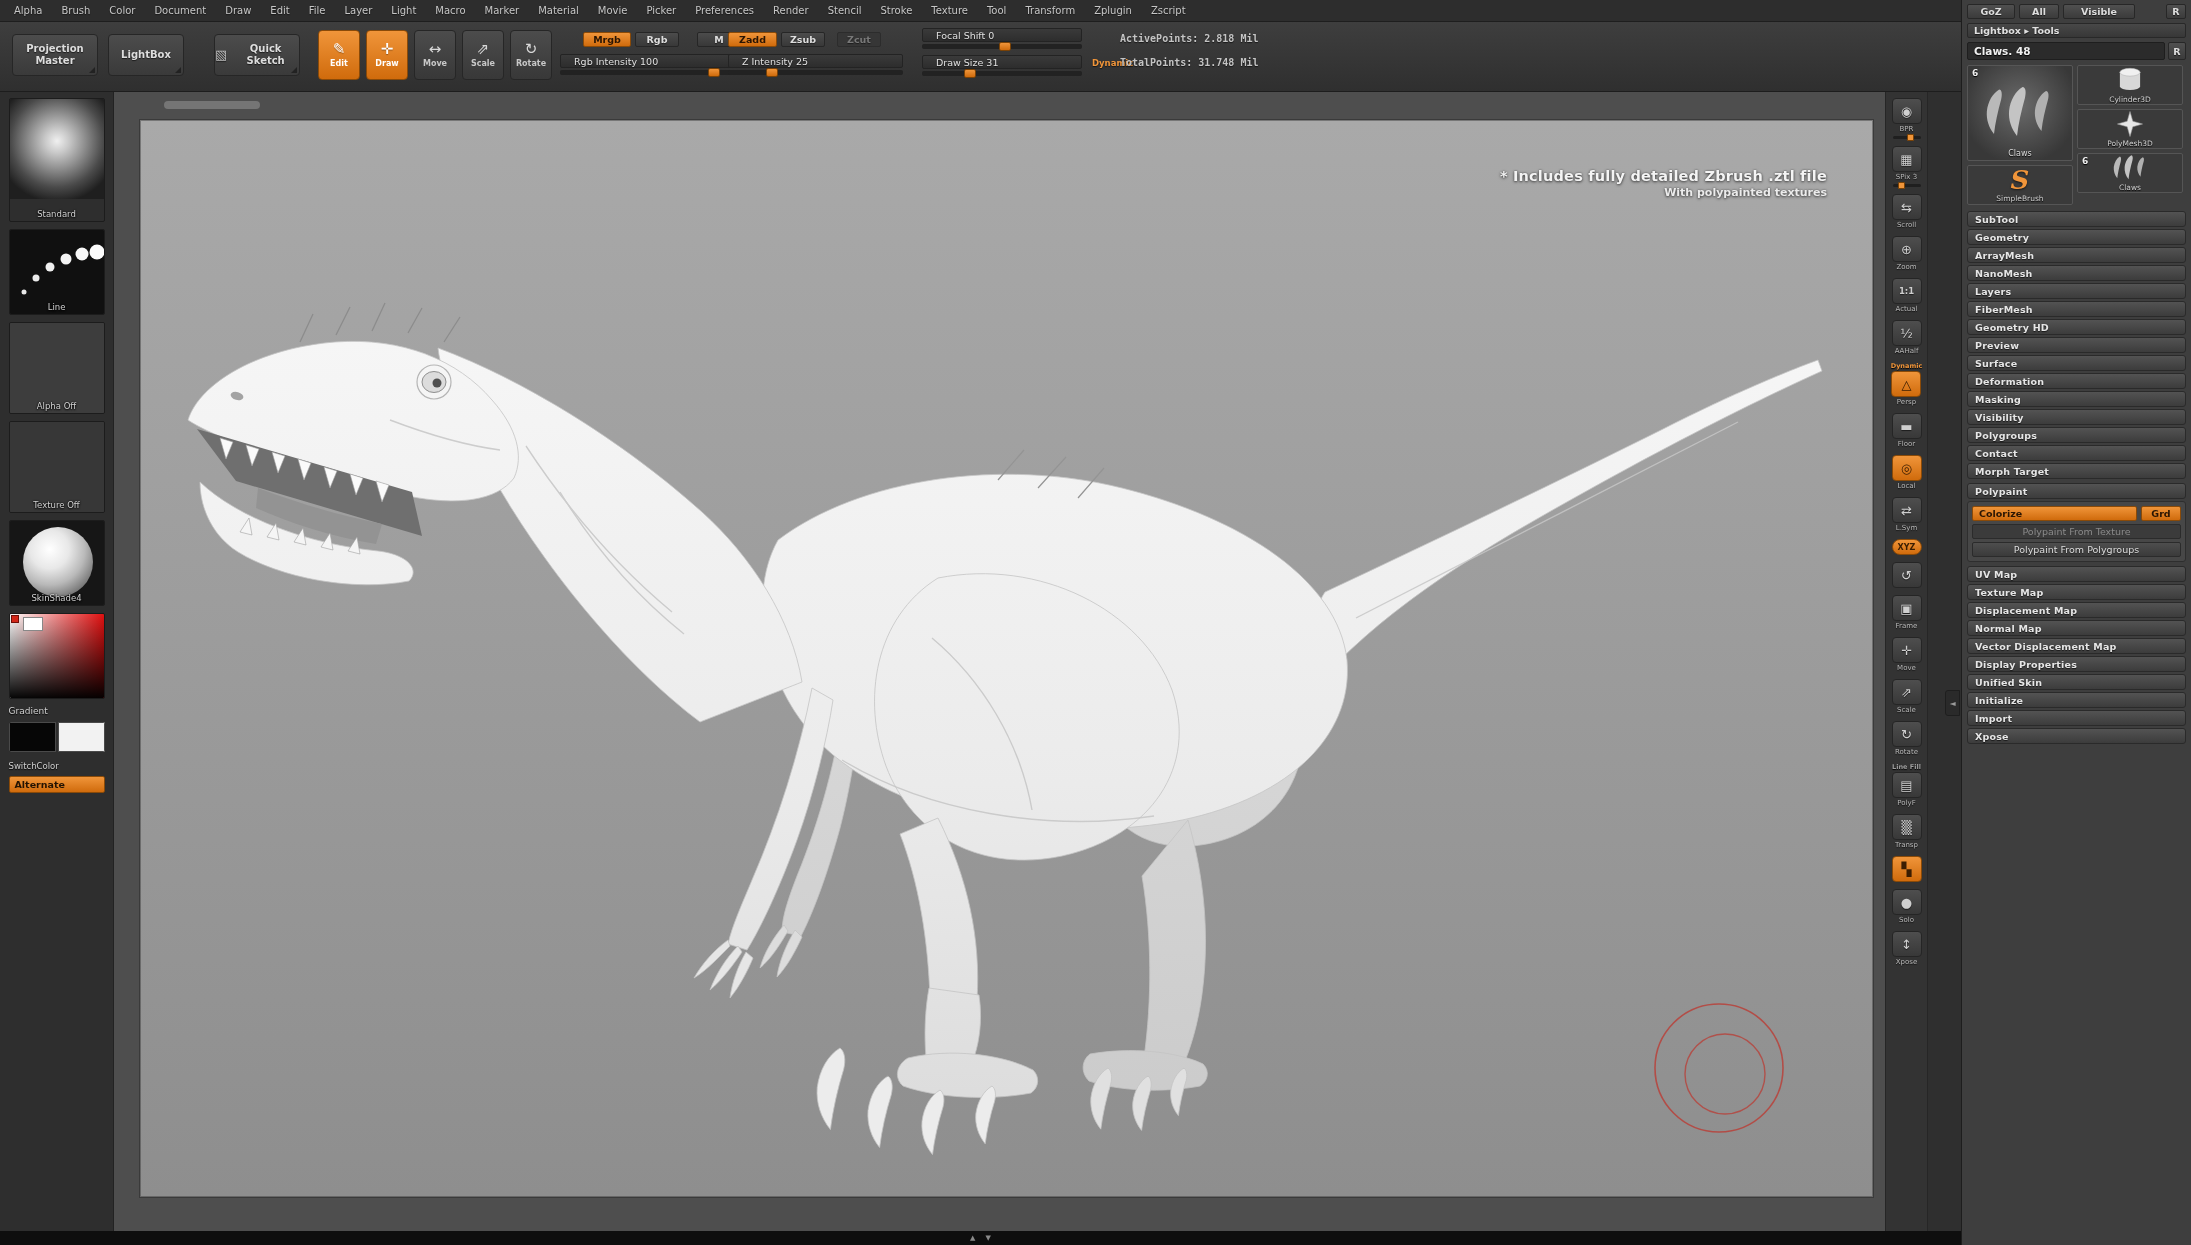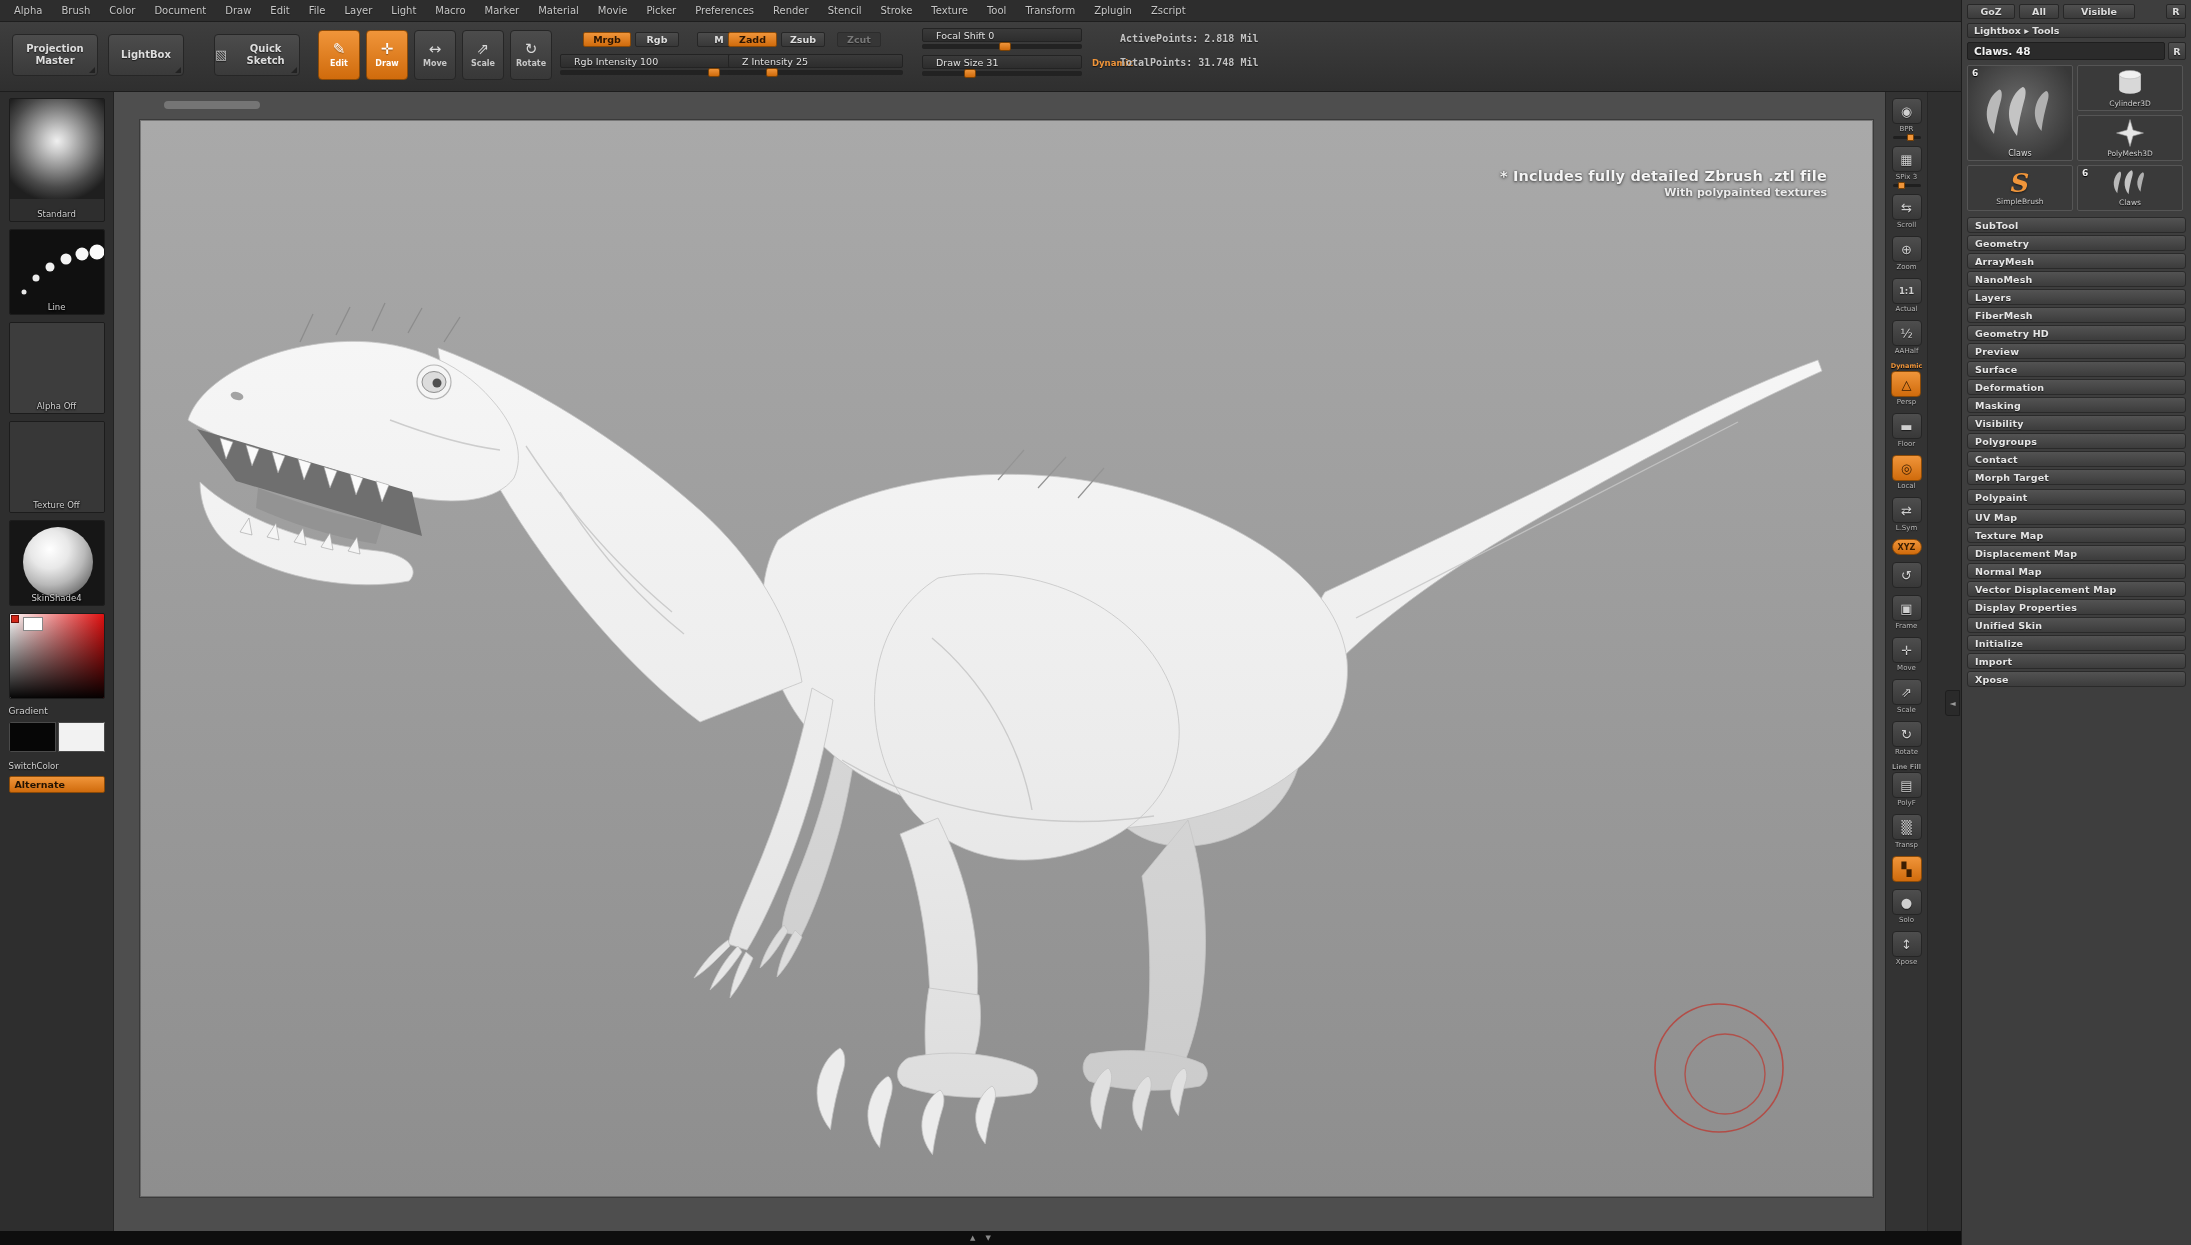--- a/index.html
+++ b/index.html
@@ -99,21 +99,21 @@
   .panel-row1 .pbtn:nth-child(2){width:40px;}
   .panel-row1 .pbtn:nth-child(3){width:72px;}
   .panel-row1 .pbtn:last-child{margin-left:auto;width:20px;}
   .lightbox-bar{margin:2px 5px;height:15px;background:linear-gradient(#484848,#373737);border:1px solid #282828;border-radius:2px;display:flex;align-items:center;padding:0 6px;font-size:9.5px;font-weight:bold;color:#e0e0e0;text-shadow:0 1px 1px rgba(0,0,0,.6);}
   .tool-title-row{display:flex;gap:3px;margin:2px 5px;}
   .tool-title{flex:1;height:18px;background:#2b2b2b;border:1px solid #1e1e1e;border-radius:2px;display:flex;align-items:center;padding:0 6px;font-size:10.5px;font-weight:bold;color:#f0f0f0;text-shadow:0 1px 1px #000;}
   .tool-r{width:18px;height:18px;}
   .preview-grid{display:flex;gap:4px;margin:3px 5px 4px;}
   .pcol{display:flex;flex-direction:column;gap:4px;}
   .big-thumb{width:106px;height:96px;background:radial-gradient(circle at 50% 42%,#6a6a6a,#383838 78%);border:1px solid #565656;border-radius:2px;position:relative;display:flex;align-items:center;justify-content:center;}
-  .thumb{width:106px;height:46px;background:#3a3a3a;border:1px solid #555;border-radius:2px;display:flex;flex-direction:column;align-items:center;justify-content:center;position:relative;}
+  .thumb{width:106px;height:40px;background:#3a3a3a;border:1px solid #555;border-radius:2px;display:flex;flex-direction:column;align-items:center;justify-content:center;position:relative;}
   .thumb-label{font-size:7.5px;color:#cfcfcf;margin-top:1px;text-shadow:0 1px 1px #000;}
   .bt-label{position:absolute;bottom:2px;left:0;right:0;text-align:center;font-size:8px;color:#ddd;text-shadow:0 1px 1px #000;}
   .badge{position:absolute;top:2px;left:4px;font-size:9px;font-weight:bold;color:#eee;text-shadow:0 1px 1px #000;}
   .sb-glyph{font-family:"DejaVu Serif","Liberation Serif",serif;font-style:italic;font-weight:bold;font-size:26px;color:var(--accent,#f0953a);line-height:1;text-shadow:0 1px 2px rgba(0,0,0,.6);}
   .section-bar{height:16px;margin:2px 5px;background:linear-gradient(#535353,#3c3c3c);border:1px solid #2a2a2a;border-radius:3px;display:flex;align-items:center;padding:0 7px;font-size:9.5px;font-weight:bold;color:#e6e6e6;text-shadow:0 1px 1px rgba(0,0,0,.65);letter-spacing:.2px;cursor:default;}
   .pp-body{margin:0 5px 2px;background:#474747;border:1px solid #2e2e2e;border-radius:3px;padding:4px;}
   .pp-row{display:flex;gap:4px;margin-bottom:3px;}
   .btn-orange{background:linear-gradient(var(--accent,#f0953a),var(--accent2,#d06b0c));border:1px solid #8a4a08;border-radius:2px;color:#2a1503;font-weight:bold;font-size:9.5px;height:15px;display:flex;align-items:center;padding:0 6px;}
   .colorize{flex:1;}
   .grd{width:40px;justify-content:center;padding:0;}
@@ -526,20 +526,28 @@
         <div class="section-bar">Surface</div>
         <div class="section-bar">Deformation</div>
         <div class="section-bar">Masking</div>
         <div class="section-bar">Visibility</div>
         <div class="section-bar">Polygroups</div>
         <div class="section-bar">Contact</div>
         <div class="section-bar">Morph Target</div>
       </div>
 
     <div class="section-bar">Polypaint</div>
+    <div class="pp-body">
+      <div class="pp-row">
+        <div class="btn-orange colorize">Colorize</div>
+        <div class="btn-orange grd">Grd</div>
+      </div>
+      <div class="pp-btn disabled">Polypaint From Texture</div>
+      <div class="pp-btn">Polypaint From Polygroups</div>
+    </div>
 
     <div>
         <div class="section-bar">UV Map</div>
         <div class="section-bar">Texture Map</div>
         <div class="section-bar">Displacement Map</div>
         <div class="section-bar">Normal Map</div>
         <div class="section-bar">Vector Displacement Map</div>
         <div class="section-bar">Display Properties</div>
         <div class="section-bar">Unified Skin</div>
         <div class="section-bar">Initialize</div>

